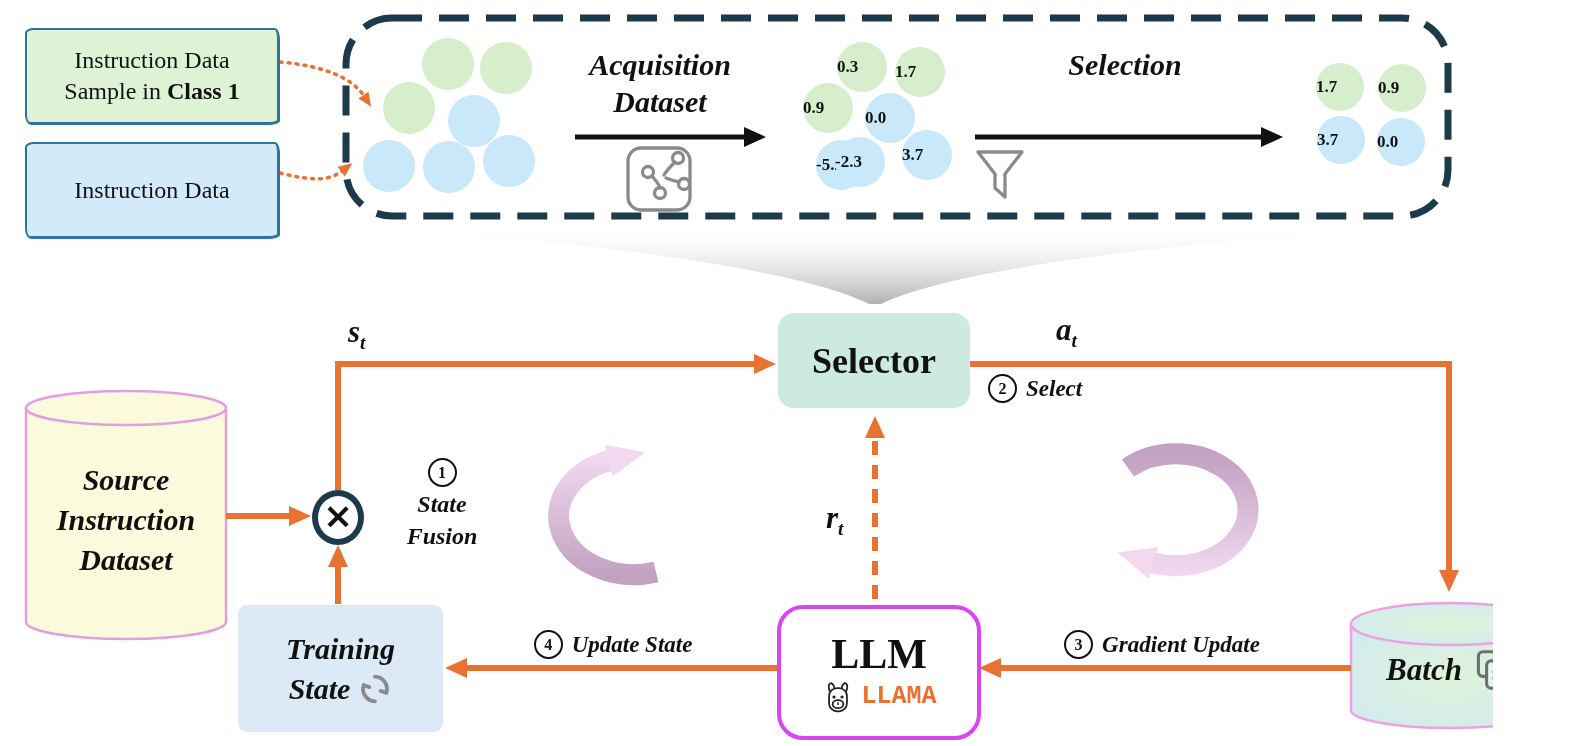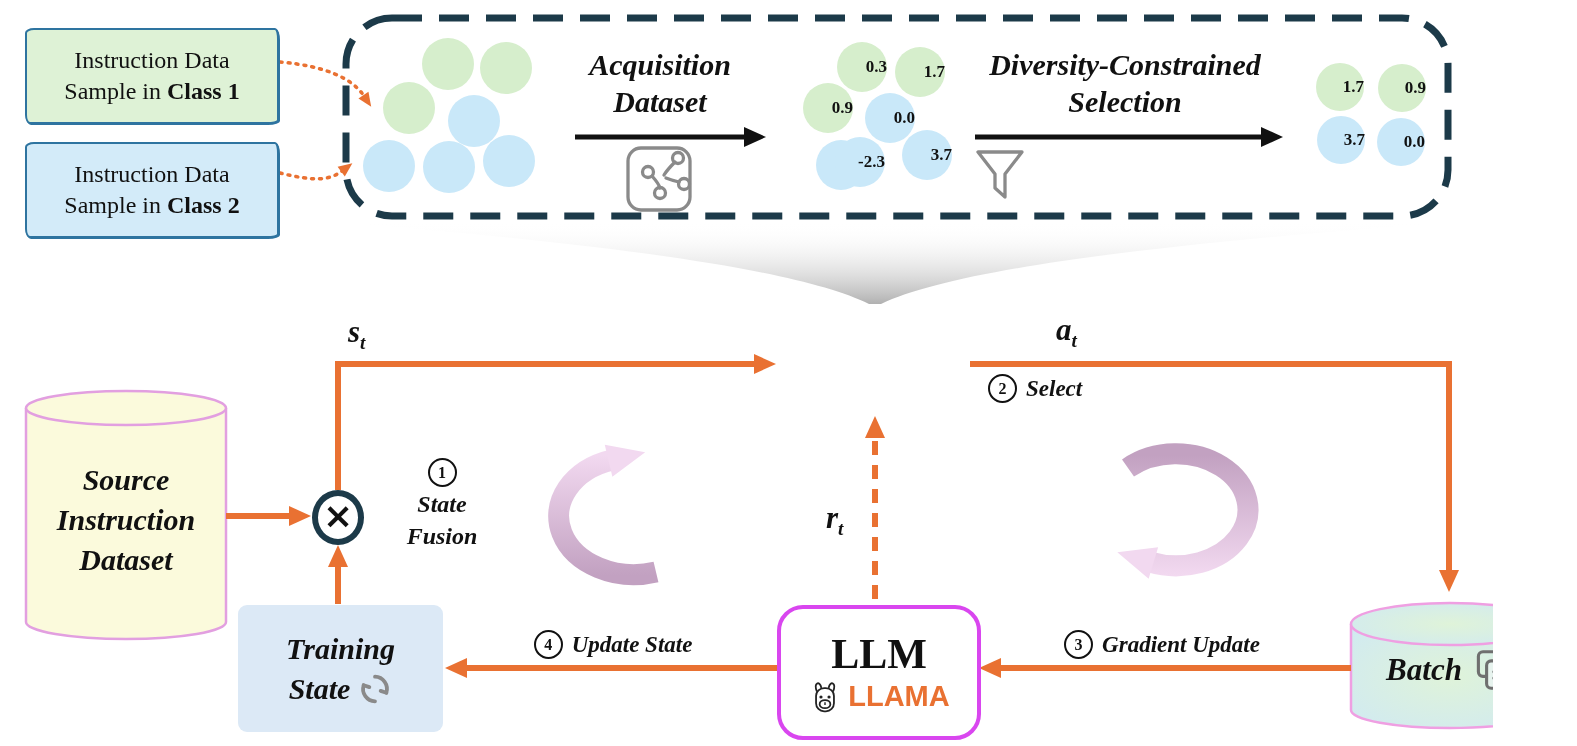--- a/index.html
+++ b/index.html
@@ -10,42 +10,42 @@
 
   
   .legend-box{width:250px;height:92px;display:flex;flex-direction:column;justify-content:center;
     align-items:center;font-size:24px;line-height:31px;text-align:center;
     border:2.5px solid var(--classBorder);
     border-radius:9px 4px 12px 5px / 5px 11px 4px 9px;box-shadow:1px 1px 0 var(--classBorder);}
   .legend-box.c1{background:var(--class1Bg);}
   .legend-box.c2{background:var(--class2Bg);}
 
   
-  .dot{position:absolute;border-radius:50%;display:flex;align-items:center;justify-content:flex-end;
+  .dot{position:absolute;border-radius:50%;display:flex;align-items:center;justify-content:flex-start;
        font-weight:bold;font-size:17px;z-index:2;}
   .dot.green{background:var(--green);}
   .dot.blue{background:var(--blue);}
   .dot.plain{width:52px;height:52px;}
   .dot.scored{width:50px;height:50px;}
   .dot.sel{width:48px;height:48px;}
 
   .stage-label{font-weight:bold;font-style:italic;font-size:30px;line-height:37px;text-align:center;}
 
   
   .selector-box{width:192px;height:95px;background:var(--selectorBg);border-radius:16px;
     display:flex;align-items:center;justify-content:center;font-weight:bold;font-size:36px;}
   .training-box{width:205px;height:127px;background:var(--trainingBg);border-radius:9px;
     display:flex;flex-direction:column;align-items:center;justify-content:center;
     font-weight:bold;font-style:italic;font-size:30px;line-height:40px;}
   .training-line2{display:flex;align-items:center;gap:8px;}
   .llm-box{width:196px;height:127px;background:#fff;border:4px solid #d946ef;border-radius:26px;
     display:flex;flex-direction:column;align-items:center;justify-content:center;}
   .llm-title{font-weight:bold;font-size:42px;line-height:46px;}
   .llm-sub{display:flex;align-items:center;gap:6px;margin-top:2px;}
-  .llm-engine{font-family:Liberation Sans, sans-serif;font-weight:bold;font-size:29px;color:var(--orange);}
+  .llm-engine{font-family:Liberation Mono, monospace;font-weight:bold;font-size:25px;color:var(--orange);}
   .cyl-text{display:flex;flex-direction:column;justify-content:center;text-align:center;
     font-weight:bold;font-style:italic;font-size:30px;line-height:40px;}
   .batch-row{display:flex;align-items:center;justify-content:center;gap:10px;
     font-weight:bold;font-style:italic;font-size:31px;}
 
   
   .math{font-weight:bold;font-style:italic;font-size:31px;}
   .math sub{font-size:0.62em;}
 
   .steplabel{font-weight:bold;font-style:italic;font-size:23px;display:flex;align-items:center;
@@ -153,21 +153,20 @@
 
   <path class="st-gray" d="M978,152 L1022,152 L1005,174 L1005,197 L995,188 L995,174 Z"></path>
 </svg>
 
 <div class="abs legend-box c1" style="left:25px;top:28px;">
   <span>Instruction Data</span>
   <span><span>Sample in </span><b>Class 1</b></span>
 </div>
 <div class="abs legend-box c2" style="left:25px;top:142px;">
   <span>Instruction Data</span>
-  <span><span>Sample in </span><b>Class 2</b></span>
 </div>
 
 <div class="dot plain green" style="left:422px;top:38px;"></div>
 <div class="dot plain green" style="left:480px;top:42px;"></div>
 <div class="dot plain green" style="left:383px;top:82px;"></div>
 <div class="dot plain blue" style="left:448px;top:95px;"></div>
 <div class="dot plain blue" style="left:363px;top:140px;"></div>
 <div class="dot plain blue" style="left:423px;top:141px;"></div>
 <div class="dot plain blue" style="left:483px;top:135px;"></div>
 
@@ -192,37 +191,39 @@
       <span>-5.2</span>
     </div>
 <div class="dot scored blue" style="left:835px;top:137px;">
       <span>-2.3</span>
     </div>
 <div class="dot scored blue" style="left:902px;top:130px;">
       <span>3.7</span>
     </div>
 
 <div class="abs stage-label" style="left:950px;top:46px;width:350px;">
-  <div>Diversity-Constrained</div>
   <div>Selection</div>
 </div>
 
 <div class="dot sel green" style="left:1316px;top:63px;">
       <span>1.7</span>
     </div>
 <div class="dot sel green" style="left:1378px;top:64px;">
       <span>0.9</span>
     </div>
 <div class="dot sel blue" style="left:1317px;top:116px;">
       <span>3.7</span>
     </div>
 <div class="dot sel blue" style="left:1377px;top:118px;">
       <span>0.0</span>
     </div>
 
+<div class="abs selector-box" style="left:778px;top:313px;">
+  <span>Selector</span>
+</div>
 
 <div class="abs math" style="left:348px;top:314px;"><span>s</span><sub>t</sub></div>
 <div class="abs math" style="left:1056px;top:312px;"><span>a</span><sub>t</sub></div>
 <div class="abs math" style="left:826px;top:500px;"><span>r</span><sub>t</sub></div>
 
 <div class="abs steplabel" style="left:988px;top:374px;">
   <span class="circled">2</span>
   <span>Select</span>
 </div>
 <div class="abs fusion" style="left:382px;top:458px;width:120px;">

